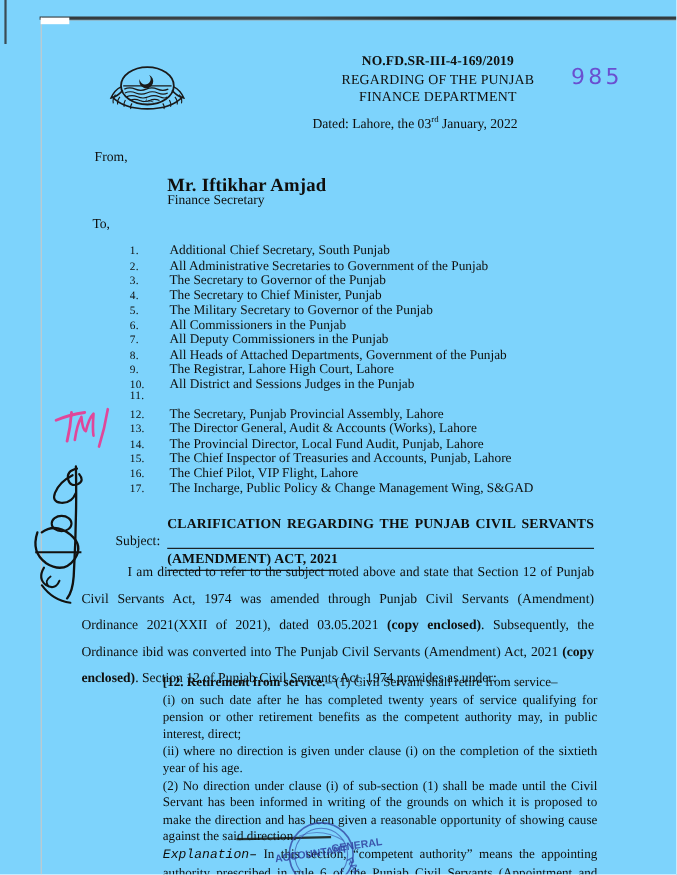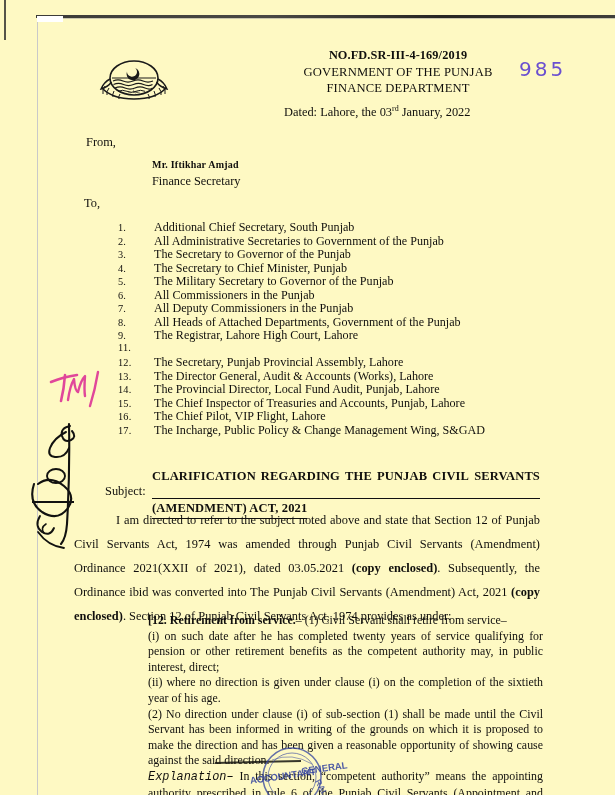--- a/index.html
+++ b/index.html
@@ -4,21 +4,21 @@
 <style>
   html, body {
     margin: 0;
     padding: 0;
     background: #ffffff;
   }
   #page {
     position: relative;
     width: 615px;
     height: 795px;
-    background: #fef9c3;
+    background: #7dd3fc;
     overflow: hidden;
     font-family: "Liberation Serif", "DejaVu Serif", serif;
     color: #100f0d;
   }
 
   
   .scan-edge-top {
     position: absolute;
     left: 36px; top: 15px;
     width: 579px; height: 3px;
@@ -100,21 +100,21 @@
 
   
   .from-label {
     position: absolute;
     left: 86px; top: 135px;
     font-size: 12.4px;
   }
   .from-name {
     position: absolute;
     left: 152px; top: 159px;
-    font-size: 10px;
+    font-size: 17px;
     font-weight: bold;
     letter-spacing: .2px;
     text-align: center;
   }
   .from-desig {
     position: absolute;
     left: 152px; top: 174px;
     font-size: 12.3px;
   }
   .to-label {
@@ -252,21 +252,21 @@
       <path d="M62 22 q6 3 9 10 q-7 -2 -10.5 -7" fill="none" stroke="#1a1a1a" stroke-width="1.4"></path>
       <path d="M6 31 q10 11 32 11 q22 0 32 -11" fill="none" stroke="#1a1a1a" stroke-width="1.5"></path>
       <path d="M9 29 q-3 4 -2 8 M13 31 q-3 4 -2 7 M18 34 q-2 4 -1 6 M24 37 q-2 3 -1 5
                M67 29 q3 4 2 8 M63 31 q3 4 2 7 M58 34 q2 4 1 6 M52 37 q2 3 1 5" stroke="#1a1a1a" stroke-width="1" fill="none"></path>
       <text x="38" y="36" font-size="4.6" text-anchor="middle" fill="#1a1a1a" font-family="'Liberation Serif',serif">ینجاب</text>
     </svg>
   </div>
 
   <div class="letter-head">
     <div class="lh-no">NO.FD.SR-III-4-169/2019</div>
-    <div class="lh-gov">GOVERNMENT OF THE PUNJAB</div>
+    <div class="lh-gov">REGARDING OF THE PUNJAB</div>
     <div class="lh-dep">FINANCE DEPARTMENT</div>
   </div>
 
   <div class="stamp-number">985</div>
 
   <div class="dated">
     <span>Dated: Lahore, the 03</span><sup>rd</sup><span> January, 2022</span>
   </div>
 
   <div class="from-label">From,</div>
@@ -304,20 +304,24 @@
         <span class="rcp-num">7.</span>
         <span class="rcp-txt">All Deputy Commissioners in the Punjab</span>
       </div>
       <div class="rcp-row">
         <span class="rcp-num">8.</span>
         <span class="rcp-txt">All Heads of Attached Departments, Government of the Punjab</span>
       </div>
       <div class="rcp-row">
         <span class="rcp-num">9.</span>
         <span class="rcp-txt">The Registrar, Lahore High Court, Lahore</span>
+      </div>
+      <div class="rcp-row">
+        <span class="rcp-num">10.</span>
+        <span class="rcp-txt">All District and Sessions Judges in the Punjab</span>
       </div>
       <div class="rcp-row">
         <span class="rcp-num">11.</span>
       </div>
       <div class="rcp-row">
         <span class="rcp-num">12.</span>
         <span class="rcp-txt">The Secretary, Punjab Provincial Assembly, Lahore</span>
       </div>
       <div class="rcp-row">
         <span class="rcp-num">13.</span>

